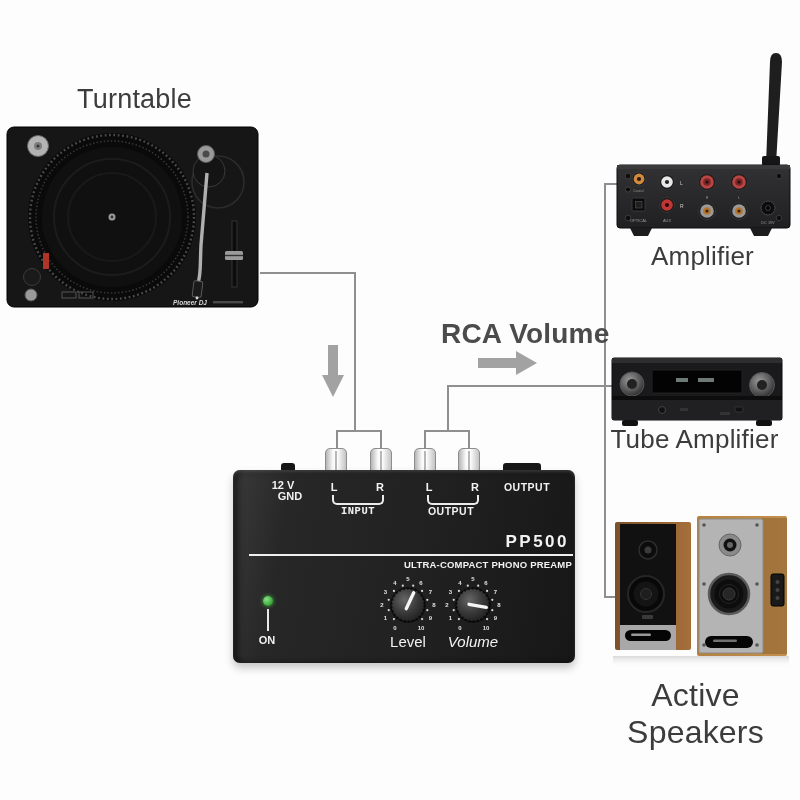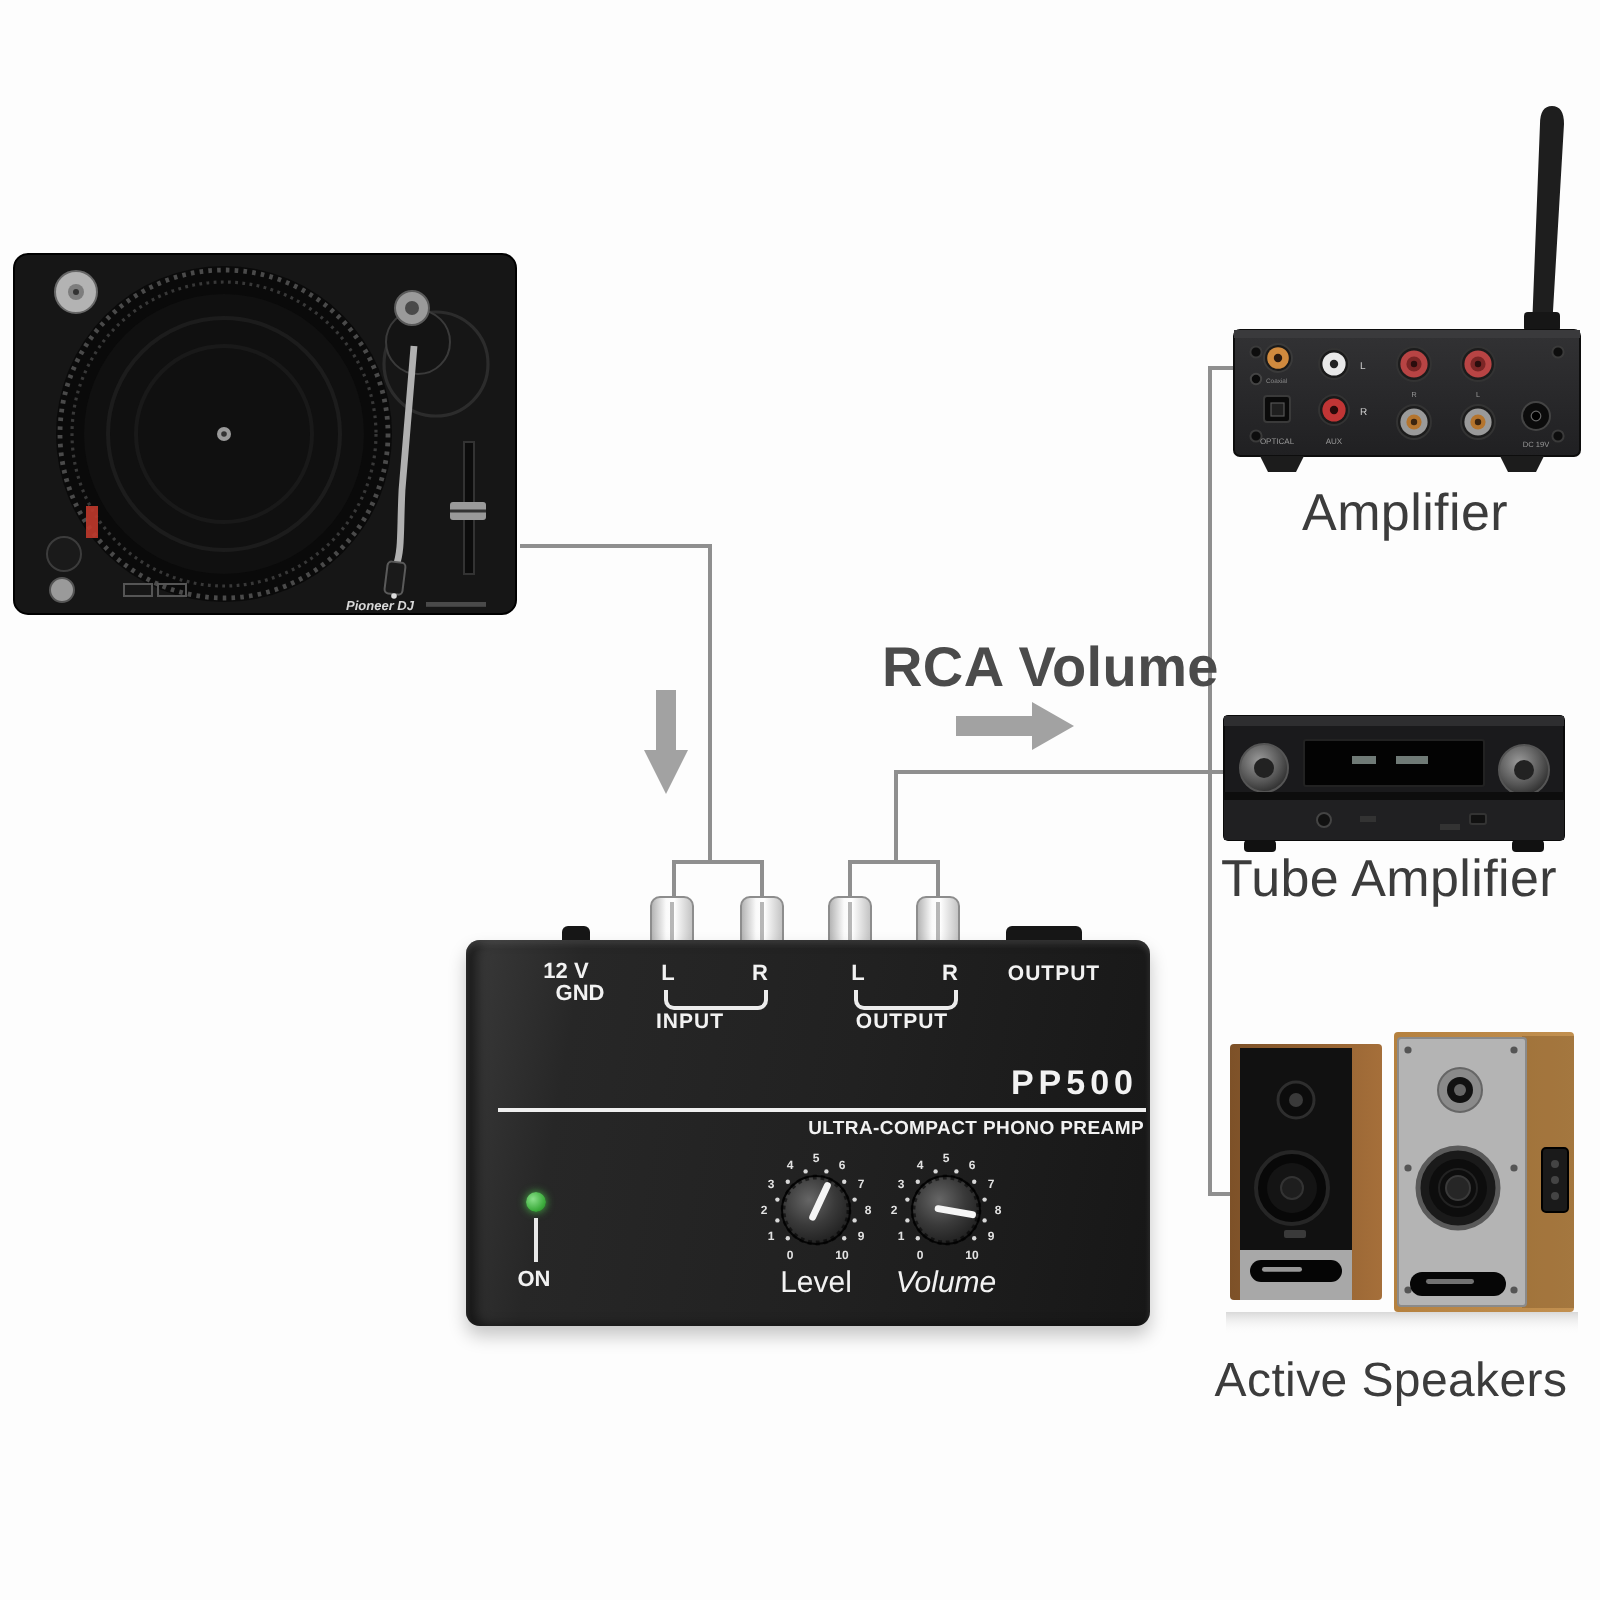--- a/index.html
+++ b/index.html
@@ -52,23 +52,24 @@
   <div class="line" style="left:380px;top:430px;width:2px;height:19px;"></div>
   <div class="line" style="left:447px;top:387px;width:2px;height:45px;"></div>
   <div class="line" style="left:424px;top:430px;width:46px;height:2px;"></div>
   <div class="line" style="left:424px;top:430px;width:2px;height:19px;"></div>
   <div class="line" style="left:468px;top:430px;width:2px;height:19px;"></div>
   <div class="line" style="left:447px;top:385px;width:175px;height:2px;"></div>
   <div class="line" style="left:604px;top:183px;width:2px;height:415px;"></div>
   <div class="line" style="left:604px;top:183px;width:24px;height:2px;"></div>
   <div class="line" style="left:604px;top:596px;width:14px;height:2px;"></div>
 
+  <div class="lbl" style="left:52px;top:84px;width:165px;">Turntable</div>
   <div class="lbl" style="left:625px;top:241px;width:155px;font-size:26px;">Amplifier</div>
   <div class="lbl" style="left:597px;top:424px;width:195px;font-size:26px;">Tube Amplifier</div>
-  <div class="lbl" style="left:593px;top:677px;width:205px;font-size:24px;">Active Speakers</div>
+  <div class="lbl" style="left:593px;top:677px;width:205px;font-size:32px;">Active Speakers</div>
   <div class="rca-lbl" style="left:441px;top:318px;">RCA Volume</div>
 
   <div class="arrow-down" style="left:322px;top:345px;">
     <div class="shaft"></div>
       <div class="head"></div>
   </div>
   <div class="arrow-right" style="left:478px;top:351px;">
     <div class="shaft"></div>
       <div class="head"></div>
   </div>
@@ -287,21 +288,21 @@
     <div class="nub" style="left:270px;top:-7px;width:38px;height:7px;"></div>
 
     <div class="ptxt" style="left:28px;top:10px;width:58px;text-align:center;font-size:11px;line-height:11px;">
       <span>12 V</span><span class="dcsym"><span class="b1"></span><span class="b2"></span></span><br>
       <span>GND</span>
     </div>
 
     <div class="ptxt" style="left:95px;top:11px;width:12px;text-align:center;font-size:11px;">L</div>
     <div class="ptxt" style="left:141px;top:11px;width:12px;text-align:center;font-size:11px;">R</div>
     <div class="bracket" style="left:99px;top:25px;width:48px;"></div>
-    <div class="ptxt" style="left:95px;top:35px;width:60px;text-align:left;font-size:10.5px;letter-spacing:.5px;">INPUT</div>
+    <div class="ptxt" style="left:95px;top:35px;width:60px;text-align:center;font-size:10.5px;letter-spacing:.5px;font-family:Liberation Mono, monospace;">INPUT</div>
 
     <div class="ptxt" style="left:190px;top:11px;width:12px;text-align:center;font-size:11px;">L</div>
     <div class="ptxt" style="left:236px;top:11px;width:12px;text-align:center;font-size:11px;">R</div>
     <div class="bracket" style="left:194px;top:25px;width:48px;"></div>
     <div class="ptxt" style="left:188px;top:35px;width:60px;text-align:center;font-size:10.5px;letter-spacing:.5px;">OUTPUT</div>
 
     <div class="ptxt" style="left:262px;top:11px;width:64px;text-align:center;font-size:10.5px;letter-spacing:.5px;">OUTPUT</div>
 
     <div class="ptxt" style="right:6px;top:62px;font-size:17px;letter-spacing:2.5px;">PP500</div>
     <div style="position:absolute;left:16px;right:2px;top:84px;height:2px;background:#efefef;"></div>

